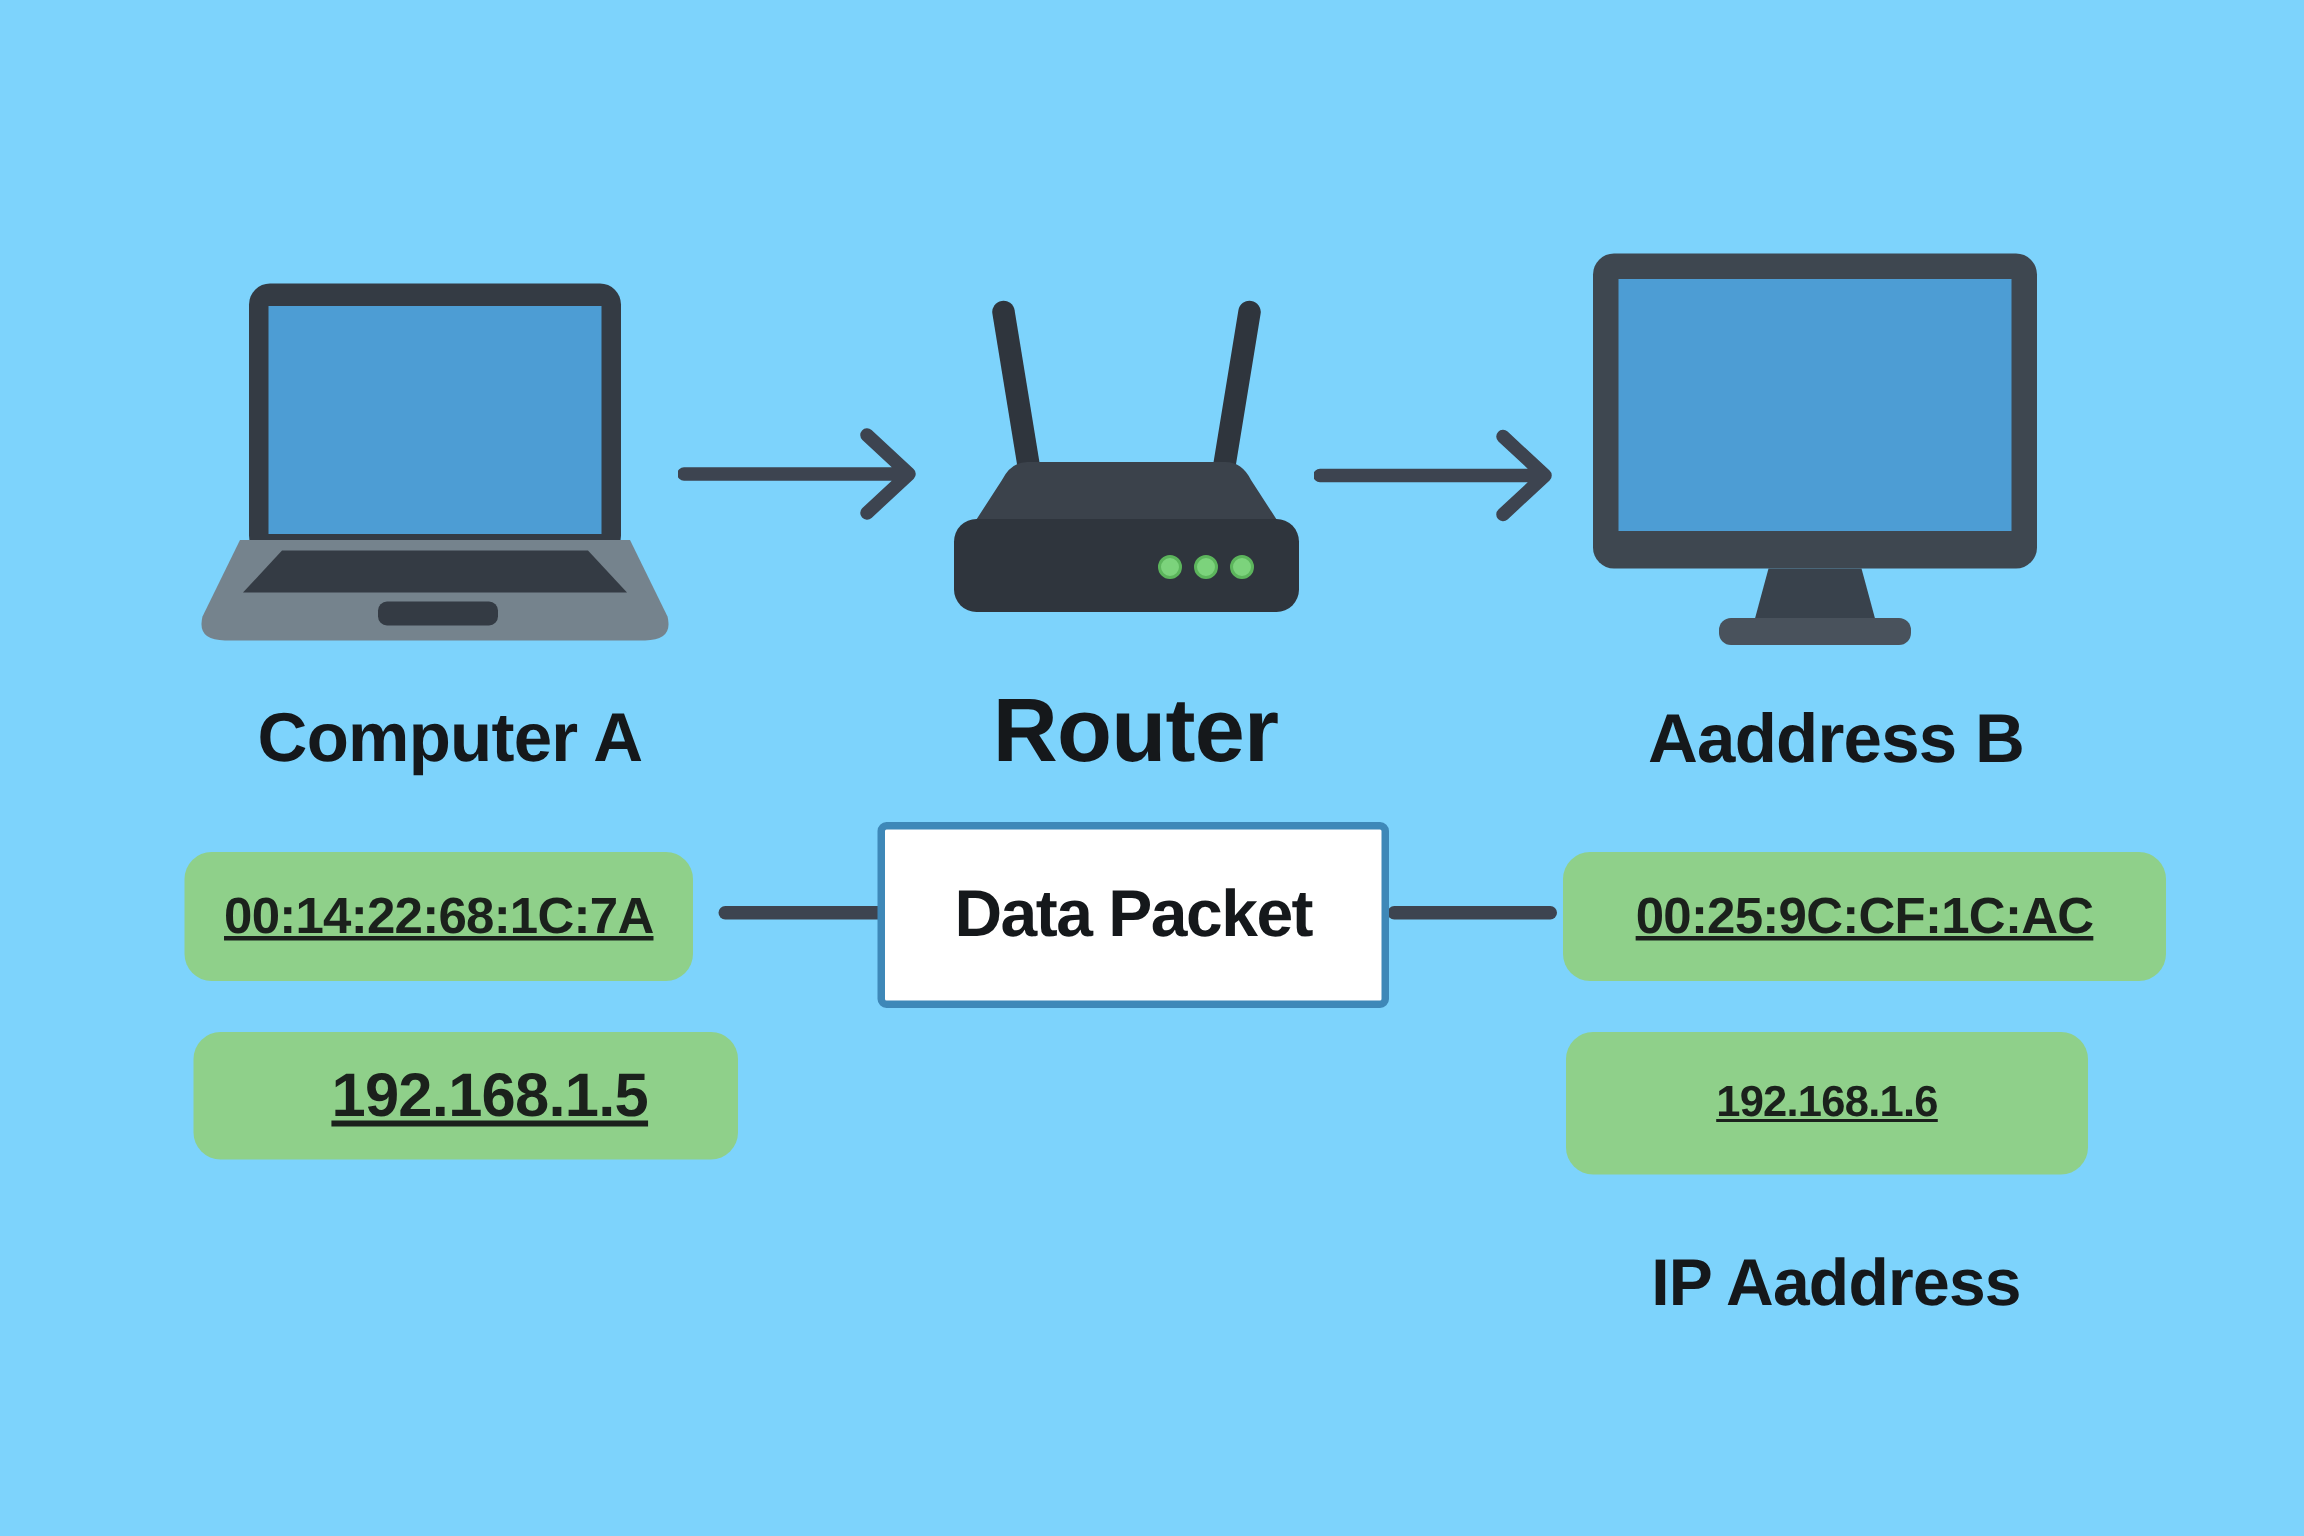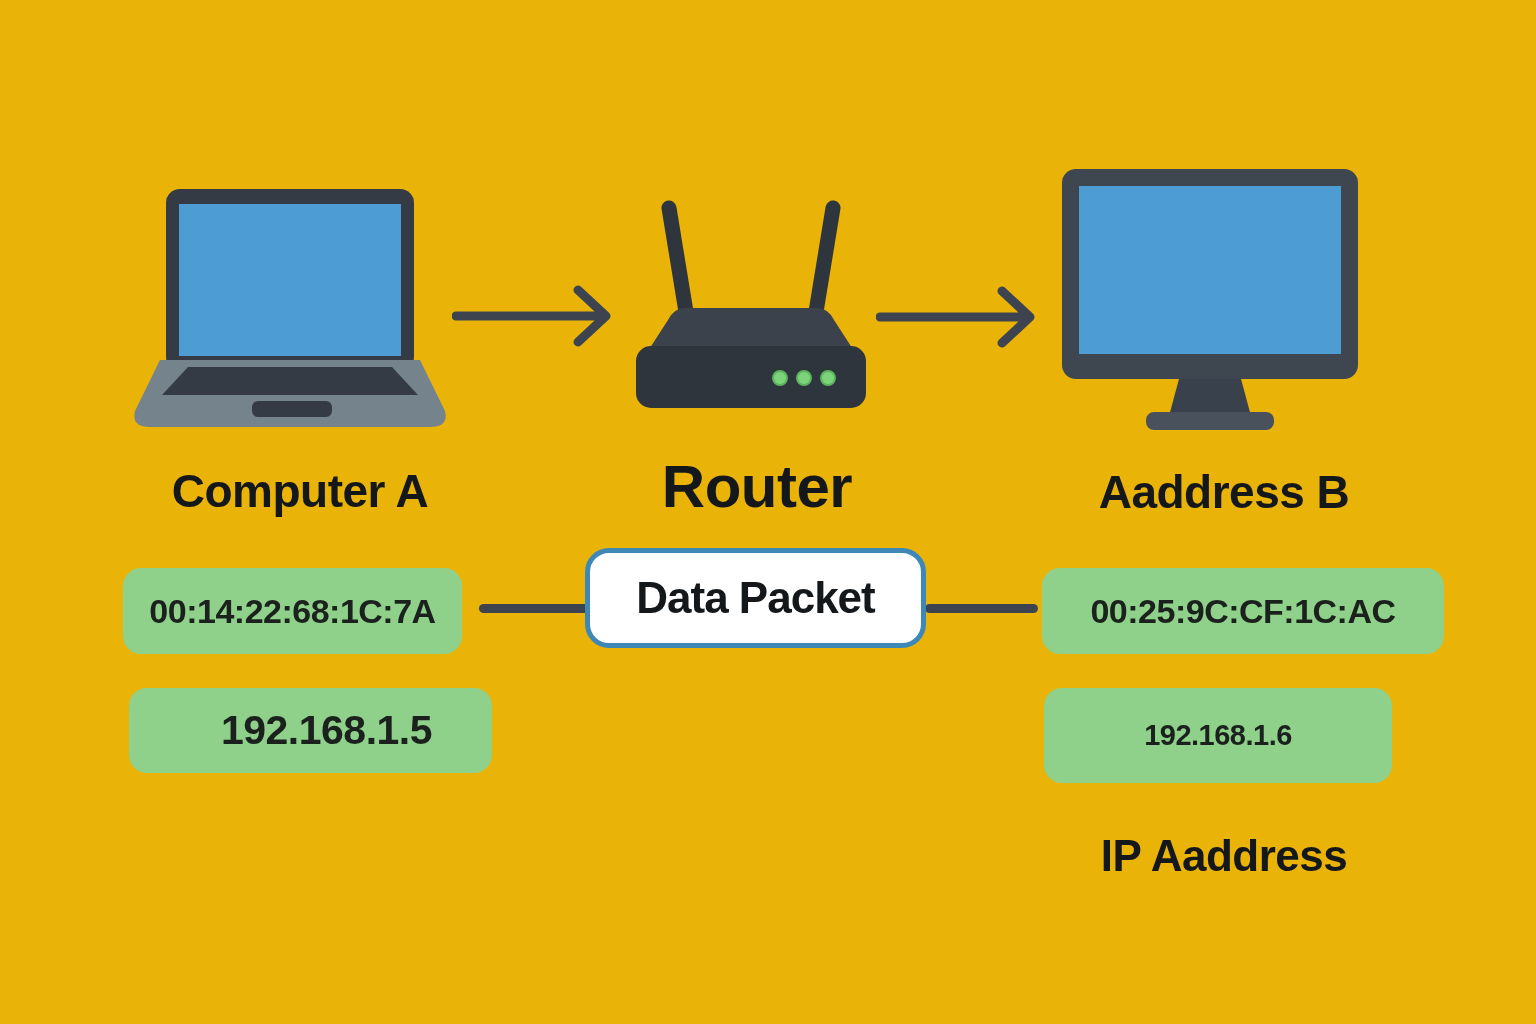--- a/index.html
+++ b/index.html
@@ -1,19 +1,19 @@
 <!DOCTYPE html>
 <html><head>
 <meta charset="utf-8">
 <style>
   html,body{margin:0;padding:0;background:#FDF9EE;}
   .canvas{
     position:relative;
     width:1536px;height:1024px;
-    background:#eab308;
+    background:#7dd3fc;
     overflow:hidden;
     font-family:"Liberation Sans", sans-serif;
   }
   .abs{position:absolute;}
   .label{
     position:absolute;
     font-weight:700;
     color:#15181B;
     white-space:nowrap;
     transform:translateX(-50%);
@@ -23,31 +23,32 @@
   .label-router{left:757px;top:452px;font-size:60px;}
   .label-computer-b{left:1224px;top:465px;font-size:46px;}
   .label-ip-caption{left:1224px;top:831px;font-size:44px;}
   .green-box{
     position:absolute;
     background:#8FD08A;
     border-radius:18px;
     display:flex;align-items:center;justify-content:center;
     font-weight:700;color:#1B211C;
     letter-spacing:-0.5px;
+    text-decoration:underline;
   }
   .box-mac-a{left:123px;top:568px;width:339px;height:86px;font-size:34px;}
   .box-ip-a {left:129px;top:688px;width:331px;height:85px;font-size:41px;padding-left:32px;}
   .box-mac-b{left:1042px;top:568px;width:402px;height:86px;font-size:34px;}
   .box-ip-b {left:1044px;top:688px;width:348px;height:95px;font-size:29px;}
   .packet{
     position:absolute;
-    left:585px;top:548px;width:341px;height:100px;
+    left:585px;top:548px;width:341px;height:124px;
     background:#FFFFFF;
     border:5px solid #3E88B8;
-    border-radius:24px;
+    border-radius:6px;
     box-sizing:border-box;
     display:flex;align-items:center;justify-content:center;
     font-size:44px;font-weight:700;color:#15181B;
     letter-spacing:-1px;
   }
   .connector{
     position:absolute;
     height:9px;top:604px;
     background:#3D4450;
     border-radius:5px;

